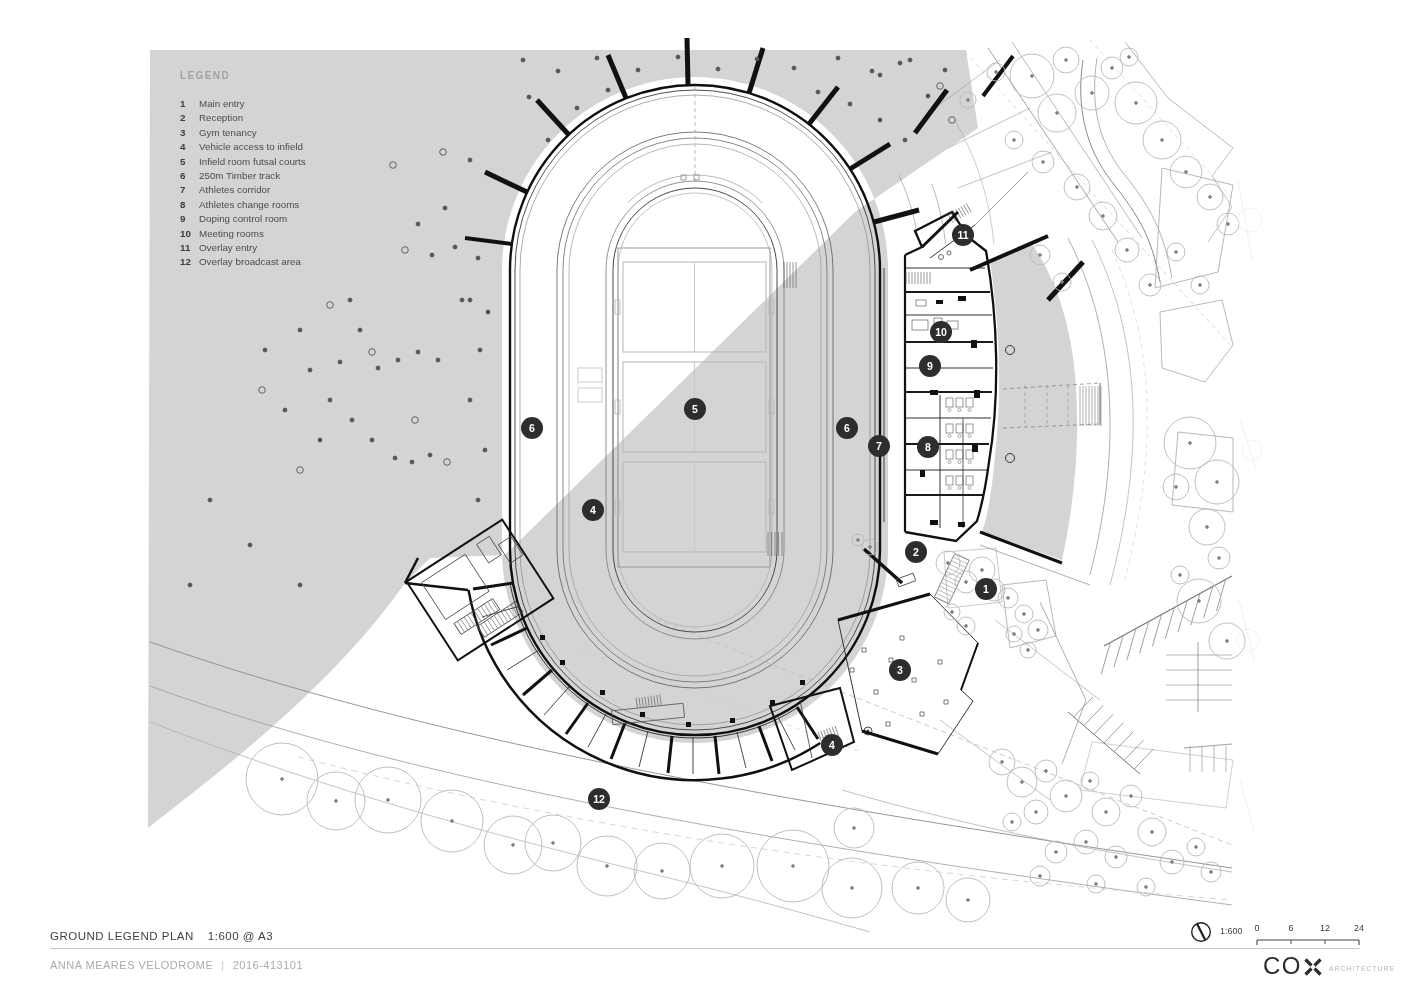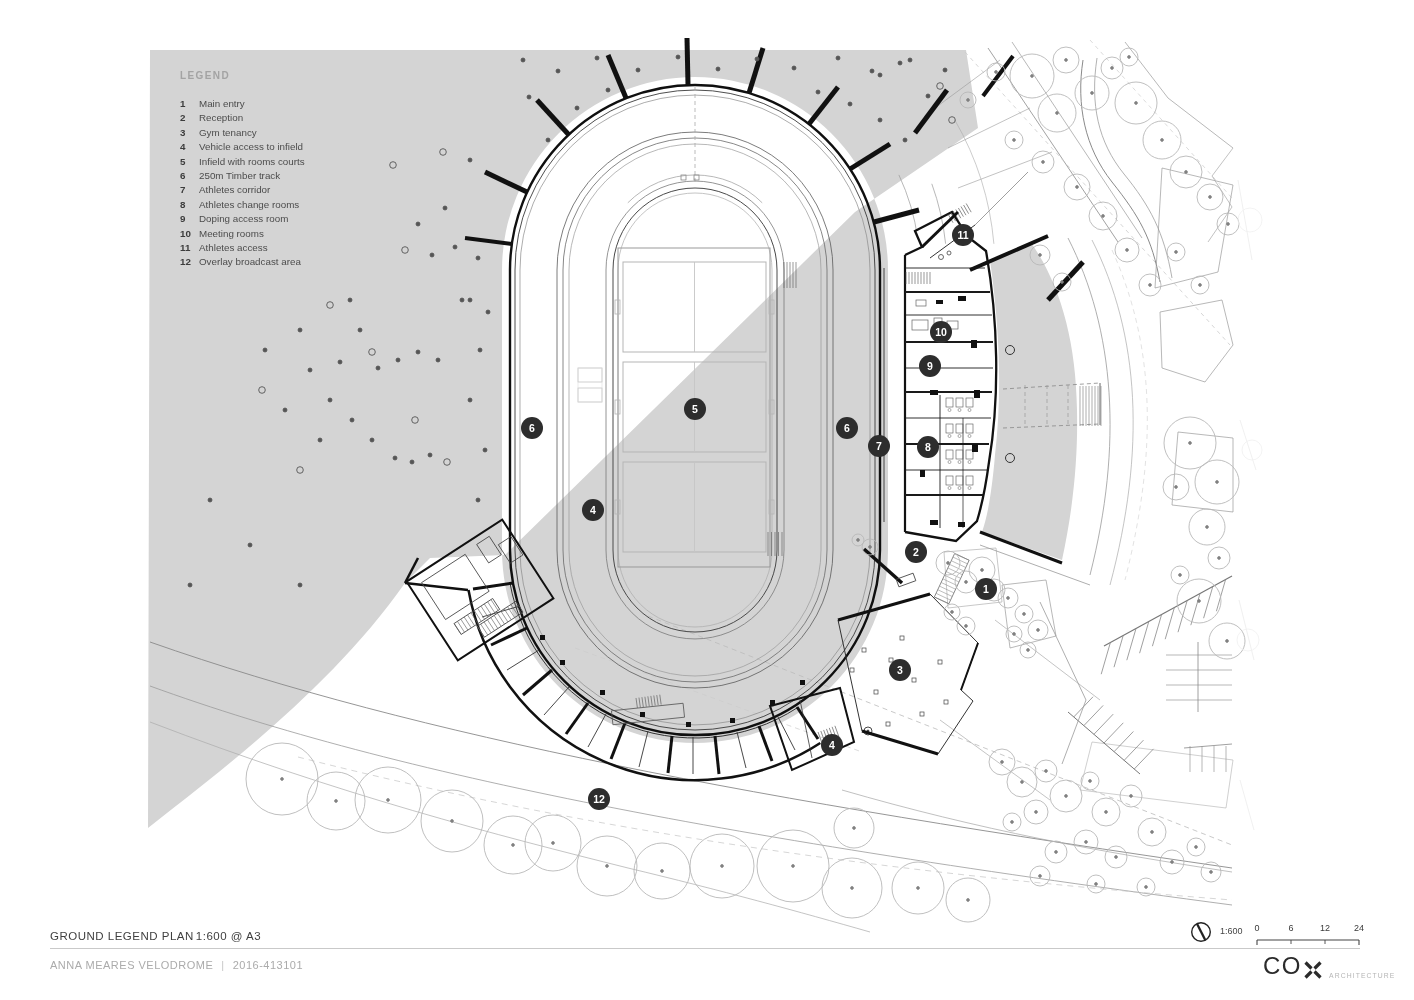--- a/index.html
+++ b/index.html
@@ -8,29 +8,29 @@
   #plan{position:absolute;left:0;top:0}
   .legend{position:absolute;left:180px;top:70px;z-index:5}
   .lg-title{font-size:10px;letter-spacing:1.4px;color:#a3a3a3;font-weight:700;margin-bottom:16px}
   .lg-list{list-style:none;margin:0;padding:0}
   .lg-item{display:flex;font-size:9.8px;color:#4c4c4c;line-height:14.4px}
   .lg-num{width:19px;font-weight:700;color:#3c3c3c;flex:0 0 19px}
   .marker{position:absolute;width:22px;height:22px;border-radius:50%;background:var(--marker,#2d2d2d);color:#fff;
           font-size:10.5px;font-weight:700;display:flex;align-items:center;justify-content:center;
           transform:translate(-50%,-50%);z-index:6}
   .ft-title{position:absolute;left:50px;top:930px;font-size:11.5px;color:#3f3f3f;letter-spacing:.5px;z-index:5}
-  .ft-scale{margin-left:2px}
+  .ft-scale{margin-left:14px}
   .divider{position:absolute;left:50px;width:1310px;top:948px;height:1px;background:#c9c9c9;z-index:5}
   .ft-sub{position:absolute;left:50px;top:959px;font-size:11px;color:#ababab;letter-spacing:.5px;z-index:5}
   .ft-sub .sep{margin:0 8px;color:#c6c6c6}
   .north{position:absolute;left:1186px;top:917px;z-index:5}
   .ratio{position:absolute;left:1220px;top:926px;font-size:9px;color:#454545;z-index:5}
   .sbar{position:absolute;left:1250px;top:934px;z-index:5}
   .tick{position:absolute;top:923px;font-size:9px;color:#3a3a3a;transform:translateX(-50%);z-index:5}
-  .logo{position:absolute;left:1263px;top:953px;display:flex;align-items:flex-end;z-index:5}
+  .logo{position:absolute;left:1263px;top:953px;display:flex;align-items:flex-start;z-index:5}
   .logo-co{font-size:24px;color:#2b2b2b;letter-spacing:1.5px;line-height:26px;font-weight:500}
   .logo-x{margin-left:2px;margin-top:5px}
   .logo-sub{font-size:6.8px;color:#b5b5b5;letter-spacing:1.1px;margin-left:7px;margin-top:12px}
 </style>
 </head>
 <body>
 
 <div id="stage">
 
   <svg id="plan" width="1414" height="1000" viewBox="0 0 1414 1000">
@@ -653,45 +653,45 @@
         <li class="lg-item">
           <span class="lg-num">3</span>
           <span>Gym tenancy</span>
         </li>
         <li class="lg-item">
           <span class="lg-num">4</span>
           <span>Vehicle access to infield</span>
         </li>
         <li class="lg-item">
           <span class="lg-num">5</span>
-          <span>Infield with rooms courts</span>
+          <span>Infield room futsal courts</span>
         </li>
         <li class="lg-item">
           <span class="lg-num">6</span>
           <span>250m Timber track</span>
         </li>
         <li class="lg-item">
           <span class="lg-num">7</span>
           <span>Athletes corridor</span>
         </li>
         <li class="lg-item">
           <span class="lg-num">8</span>
           <span>Athletes change rooms</span>
         </li>
         <li class="lg-item">
           <span class="lg-num">9</span>
-          <span>Doping access room</span>
+          <span>Doping control room</span>
         </li>
         <li class="lg-item">
           <span class="lg-num">10</span>
           <span>Meeting rooms</span>
         </li>
         <li class="lg-item">
           <span class="lg-num">11</span>
-          <span>Athletes access</span>
+          <span>Overlay entry</span>
         </li>
         <li class="lg-item">
           <span class="lg-num">12</span>
           <span>Overlay broadcast area</span>
         </li>
       </ul>
   </div>
 
   <div id="markers">
       <div class="marker" style="left: 986px; top: 589px;">1</div>

